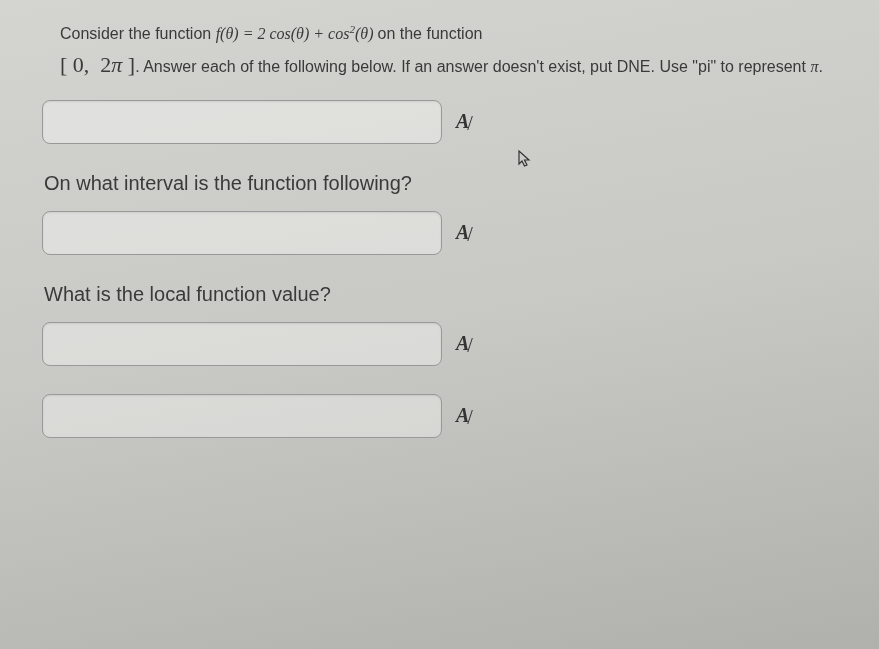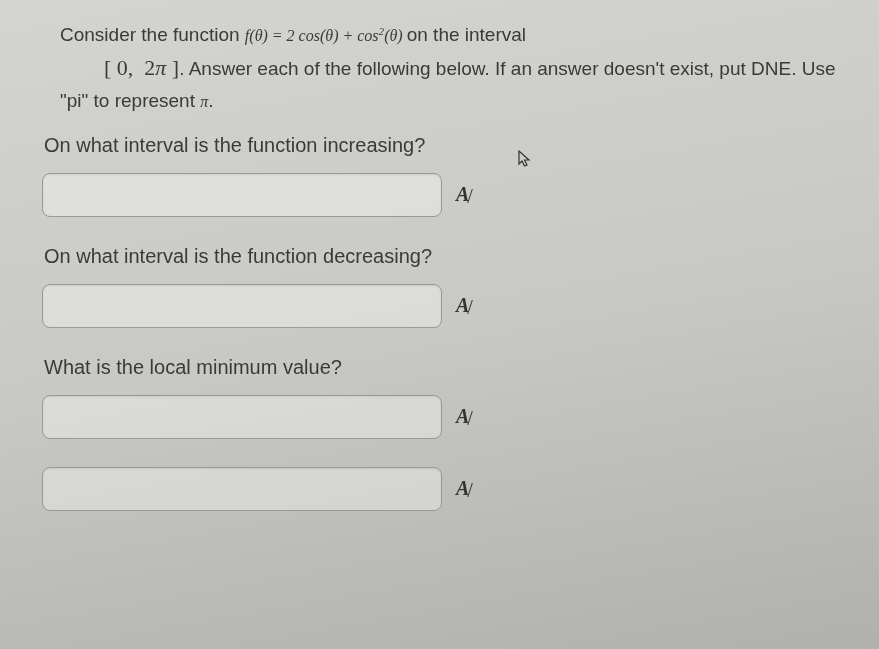--- a/index.html
+++ b/index.html
@@ -25,24 +25,23 @@
     }
     .intro .math {
       font-family: 'Times New Roman', serif;
       font-size: 16px;
       font-style: italic;
     }
     .intro .math-upright {
       font-family: 'Times New Roman', serif;
       font-size: 22px;
       font-style: normal;
-      margin-left: 44px;
     }
     .intro .small {
-      font-size: 19px;
+      font-size: 16px;
     }
     .question {
       font-size: 20px;
       color: #3a3a3a;
       margin-bottom: 16px;
       margin-top: 8px;
       padding-left: 4px;
     }
     .answer-row {
       display: flex;
@@ -88,47 +87,46 @@
     sup { font-size: 0.7em; vertical-align: super; }
   </style>
 </head>
 <body>
 
 <div class="intro">
   <span class="small">Consider the function </span>
   <span class="math">
     <span style="font-style: italic;">f</span>(<span style="font-style: italic;">θ</span>) = 2 cos(<span style="font-style: italic;">θ</span>) + cos<sup>2</sup>(<span style="font-style: italic;">θ</span>)
   </span>
-  <span class="small"> on the interval </span>
+  <span class="small"> on the function </span>
   <br>
   <span class="math-upright">[ 0,&nbsp;&nbsp;2<span style="font-style: italic;">π</span> ]</span><span class="small">. Answer each of the following below. If an answer doesn't exist, put DNE. Use "pi" to represent </span><span class="math">π</span><span class="small">.</span>
 </div>
 
 <div>
-  <div class="question">On what interval is the function increasing?</div>
   <div class="answer-row">
     <input type="text" class="answer-input" value="" style="">
     <span class="preview-icon">
       <span class="a-letter">A</span><span style="position:relative; left:-2px; top:2px;">/</span>
     </span>
   </div>
 </div>
 
 <div>
-  <div class="question">On what interval is the function decreasing?</div>
+  <div class="question">On what interval is the function following?</div>
   <div class="answer-row">
     <input type="text" class="answer-input" value="" style="">
     <span class="preview-icon">
       <span class="a-letter">A</span><span style="position:relative; left:-2px; top:2px;">/</span>
     </span>
   </div>
 </div>
 
 <div>
-  <div class="question">What is the local minimum value?</div>
+  <div class="question">What is the local function value?</div>
   <div class="answer-row">
     <input type="text" class="answer-input" value="" style="">
     <span class="preview-icon">
       <span class="a-letter">A</span><span style="position:relative; left:-2px; top:2px;">/</span>
     </span>
   </div>
 </div>
 
 <div>
   <div class="answer-row">

